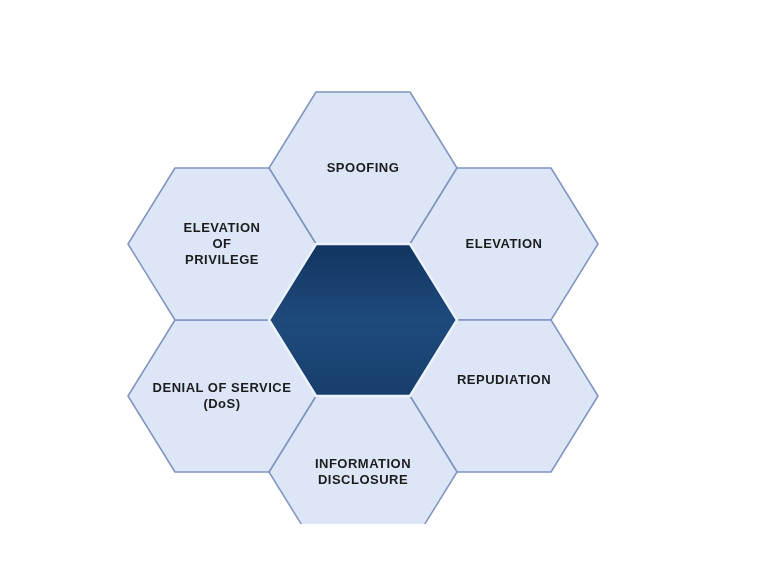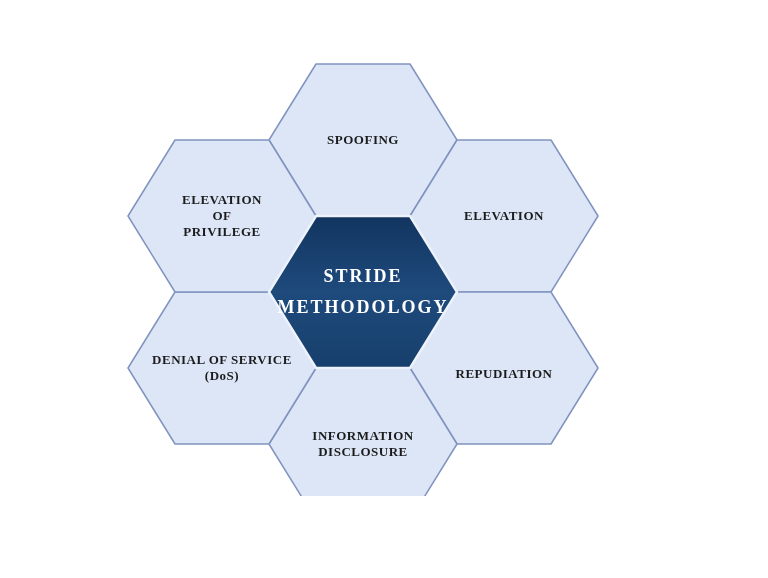--- a/index.html
+++ b/index.html
@@ -3,21 +3,22 @@
 <meta charset="utf-8">
 <style>
   html, body { margin: 0; padding: 0; }
   body { background: #ffffff; }
   .stage {
     position: relative;
     width: 768px;
     height: 496px;
     overflow: hidden;
     background: var(--bg, #ffffff);
-    font-family: Liberation Serif, serif;
+    font-family: Liberation Sans, sans-serif;
+    margin-top: 28px;
   }
   .stage svg { position: absolute; left: 0; top: 0; }
   #label-layer { position: absolute; left: 0; top: 0; width: 100%; height: 100%; }
   .hex-label {
     position: absolute;
     transform: translate(-50%, -50%);
     text-align: center;
     font-weight: bold;
     color: var(--label-color, #1c1c1c);
     font-size: 13px;
@@ -54,34 +55,30 @@
         <polygon points="269.0,292.0 316.0,216.0 410.0,216.0 457.0,292.0 410.0,368.0 316.0,368.0" fill="url(#centerGrad)" stroke="#edf2fb" stroke-width="2.5" stroke-linejoin="round"></polygon>
       </g>
   </svg>
   <div id="label-layer">
       <div class="hex-label" style="left: 363px; top: 140px;">
         <div class="label-line">SPOOFING</div>
       </div>
       <div class="hex-label" style="left: 504px; top: 216px;">
         <div class="label-line">ELEVATION</div>
       </div>
-      <div class="hex-label" style="left: 504px; top: 374px;">
+      <div class="hex-label" style="left: 504px; top: 352px;">
         <div class="label-line">REPUDIATION</div>
       </div>
       <div class="hex-label" style="left: 222px; top: 368px;">
         <div class="label-line">DENIAL OF SERVICE</div>
         <div class="label-line">(DoS)</div>
       </div>
       <div class="hex-label" style="left: 363px; top: 444px;">
         <div class="label-line">INFORMATION</div>
         <div class="label-line">DISCLOSURE</div>
       </div>
       <div class="hex-label" style="left: 222px; top: 216px;">
         <div class="label-line">ELEVATION</div>
         <div class="label-line">OF</div>
         <div class="label-line">PRIVILEGE</div>
       </div>
-      <div class="hex-label center-label" style="left: 363px; top: 292px;">
-        <div class="label-line">STRIDE</div>
-        <div class="label-line">METHODOLOGY</div>
-      </div>
     </div>
 </div>
 
 </body></html>

